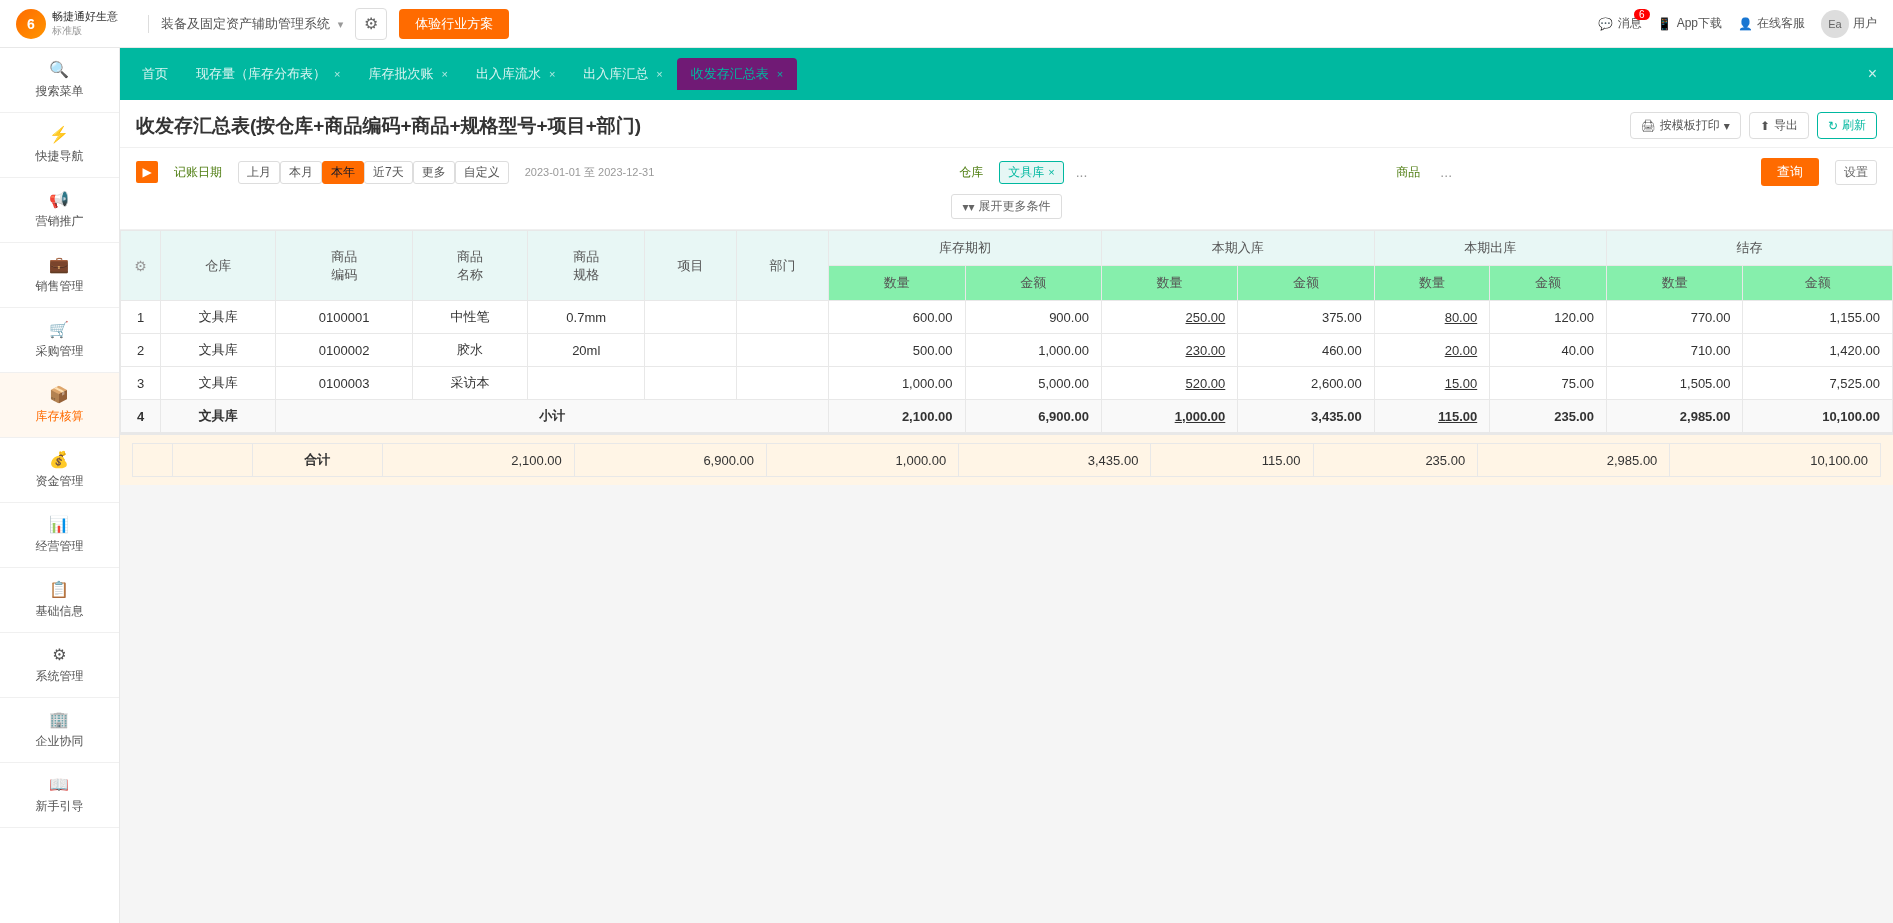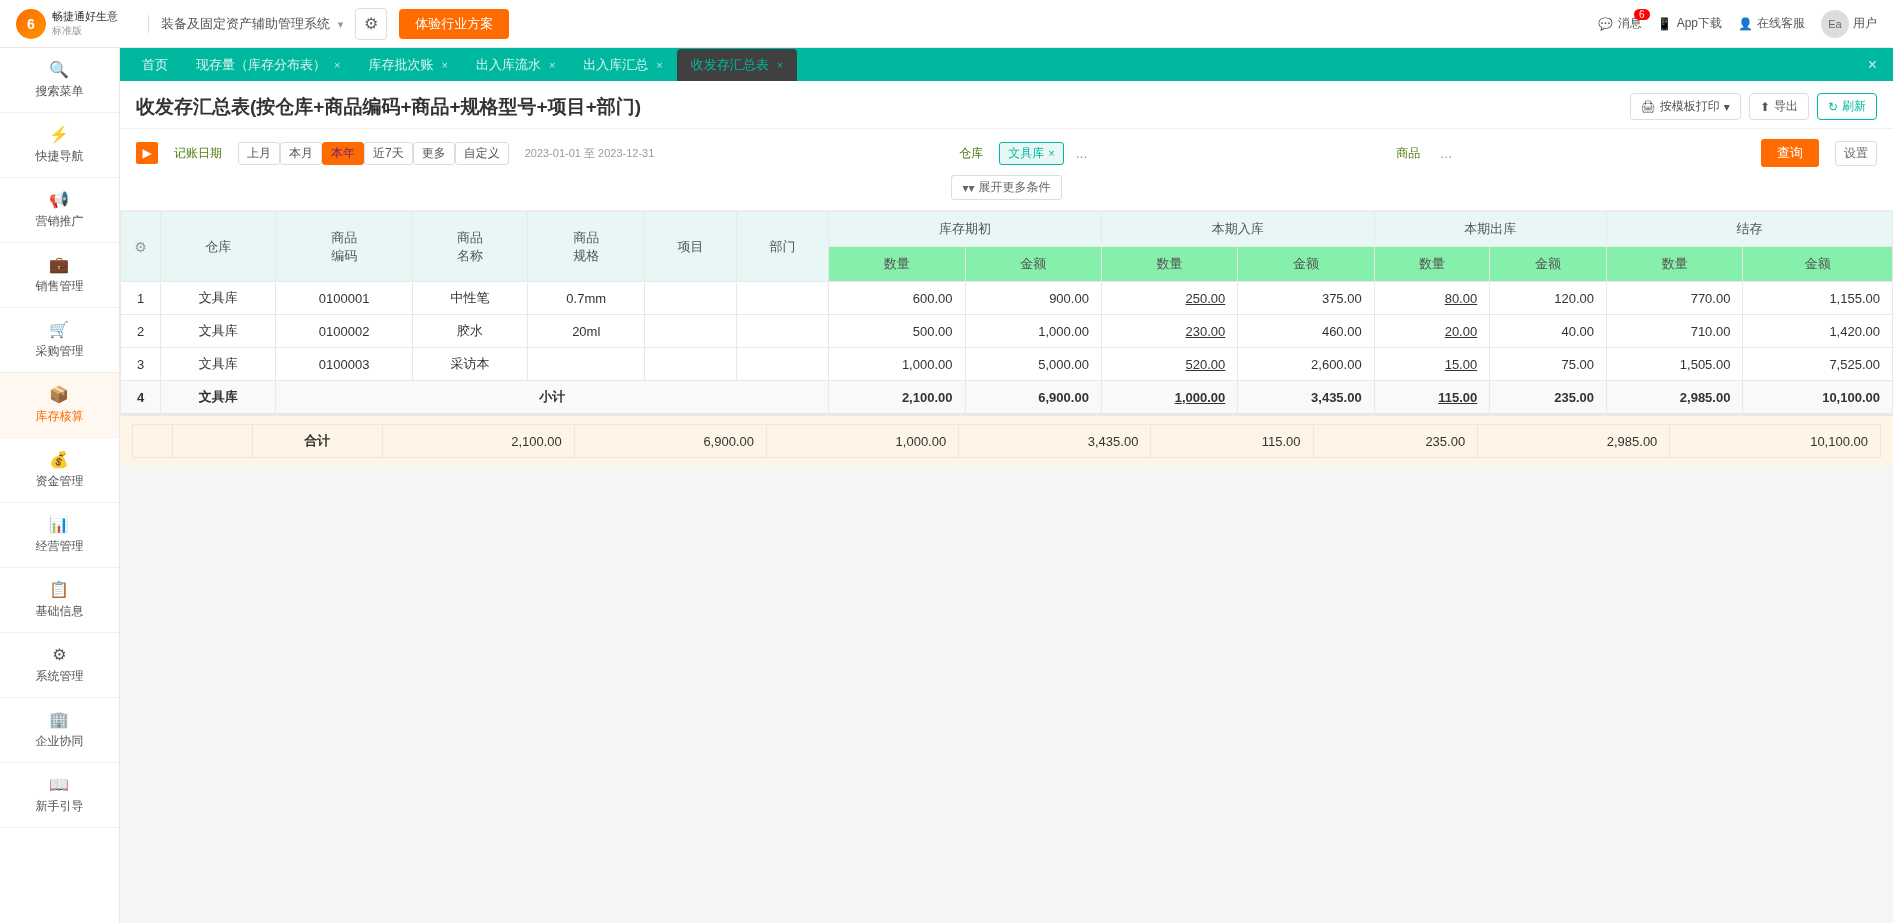--- a/index.html
+++ b/index.html
@@ -107,38 +107,38 @@
       color: #555;
       font-size: 12px;
       border-bottom: 1px solid #f0f0f0;
     }
     .sidebar-item.active { color: #ff6b00; background: #fff8f0; }
     .sidebar-item .icon { font-size: 16px; }
 
     
     .tab-bar {
       background: #00b8a0;
-      height: 33px;
+      height: 52px;
       display: flex;
       align-items: center;
       padding: 0 8px;
       flex-shrink: 0;
       overflow: hidden;
     }
     .tab-item {
       display: flex; align-items: center; gap: 6px;
       padding: 0 14px;
       height: 32px;
       color: rgba(255,255,255,0.85);
       cursor: pointer;
       font-size: 13px;
       border-radius: 4px 4px 0 0;
       white-space: nowrap;
     }
-    .tab-item.active { background: #404040; color: #00b8a0; border-radius: 4px 4px 0 0; }
+    .tab-item.active { background: #701a75; color: #00b8a0; border-radius: 4px 4px 0 0; }
     .tab-close { font-size: 11px; color: rgba(255,255,255,0.7); margin-left: 2px; }
     .tab-item.active .tab-close { color: #00b8a0; }
     .tab-bar-close {
       margin-left: auto;
       color: rgba(255,255,255,0.8);
       cursor: pointer;
       font-size: 16px;
       padding: 0 8px;
     }
 
@@ -221,21 +221,21 @@
     .date-filters { display: flex; align-items: center; gap: 0; }
     .date-filter-btn {
       padding: 2px 8px;
       border: 1px solid #ddd;
       border-radius: 3px;
       cursor: pointer;
       font-size: 12px;
       color: #555;
       background: #fff;
     }
-    .date-filter-btn.active { background: #ff6b00; color: #701a75; border-color: #ff6b00; }
+    .date-filter-btn.active { background: #ff6b00; color: #0f172a; border-color: #ff6b00; }
     .date-range-text { font-size: 11px; color: #999; }
     .warehouse-filter { display: flex; align-items: center; gap: 8px; }
     .warehouse-tag {
       display: flex; align-items: center; gap: 4px;
       background: #e6f7f5;
       border: 1px solid #00b8a0;
       border-radius: 3px;
       padding: 2px 8px;
       font-size: 12px;
       color: #00b8a0;

